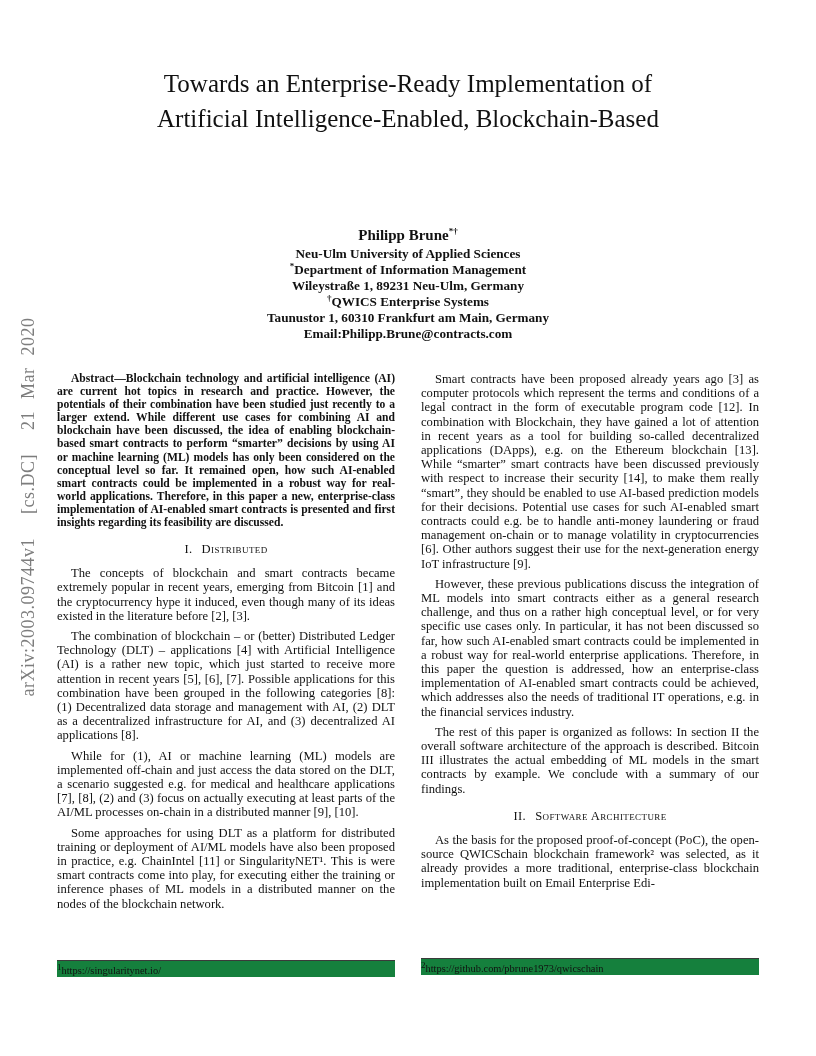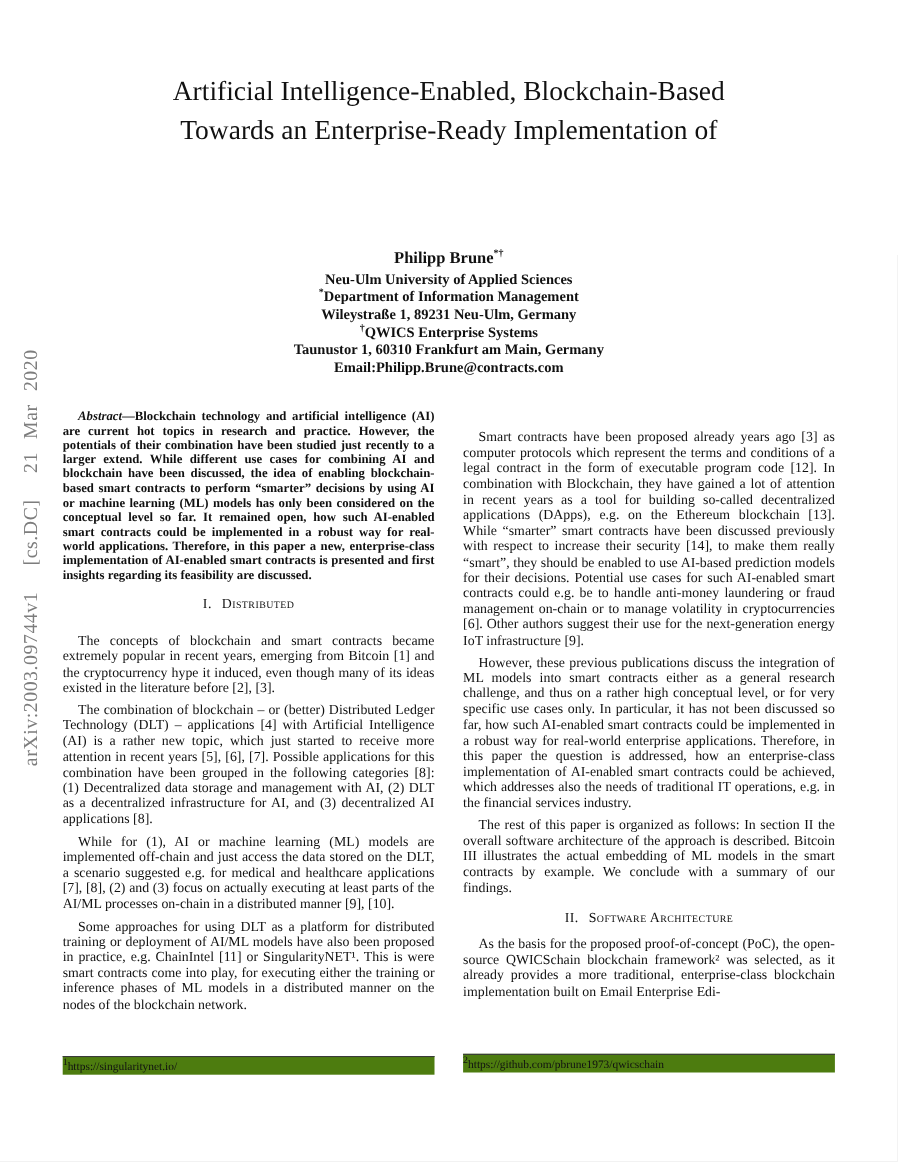--- a/index.html
+++ b/index.html
@@ -52,61 +52,61 @@
   }
   .col{width:338px;}
   .abstract{
     margin:0;
     font-size:11.6px;
     font-weight:bold;
     line-height:13.1px;
     text-align:justify;
     text-indent:14px;
   }
-  .abs-lead{font-style:italic;}
+  .abs-lead{}
   .sec{
     margin:13px 0 9px 0;
     font-size:12.6px;
     font-weight:normal;
     text-align:center;
     font-variant:small-caps;
     letter-spacing:.4px;
   }
   .secnum{margin-right:9px;}
   .body{
     margin:6px 0 0 0;
     font-size:12.6px;
     line-height:14.2px;
     text-align:justify;
     text-indent:14px;
     hyphens:auto;
   }
-  .body.first{margin-top:18px;}
+  .body.first{margin-top:0;}
   .footnote{
     position:absolute;
     width:338px;
     font-size:10.4px;
     line-height:13px;
-    background:#4d7c0f;
+    background:#15803d;
   }
   .footnote .rule{border-top:1.4px solid #3a3a3a;margin-bottom:3px;}
   .fn-left{left:57px;top:960px;}
   .fn-right{left:421px;top:958px;}
   .fn-url{color:#111;text-decoration:none;}
 </style>
 </head>
 <body>
 
 <div class="page">
 
   <div class="watermark">arXiv:2003.09744v1  [cs.DC]  21 Mar 2020</div>
 
   <h1 class="title">
+    <span class="tline">Towards an Enterprise-Ready Implementation of</span>
     <span class="tline">Artificial Intelligence-Enabled, Blockchain-Based</span>
-    <span class="tline">Towards an Enterprise-Ready Implementation of</span>
   </h1>
 
   <div class="authors">
     <div class="author-name"><span>Philipp Brune</span><sup>*†</sup></div>
     <div class="affil-line"><span>Neu-Ulm University of Applied Sciences</span></div>
     <div class="affil-line"><sup>*</sup><span>Department of Information Management</span></div>
     <div class="affil-line"><span>Wileystraße 1, 89231 Neu-Ulm, Germany</span></div>
     <div class="affil-line"><sup>†</sup><span>QWICS Enterprise Systems</span></div>
     <div class="affil-line"><span>Taunustor 1, 60310 Frankfurt am Main, Germany</span></div>
     <div class="affil-line"><span>Email:Philipp.Brune@contracts.com</span></div>

